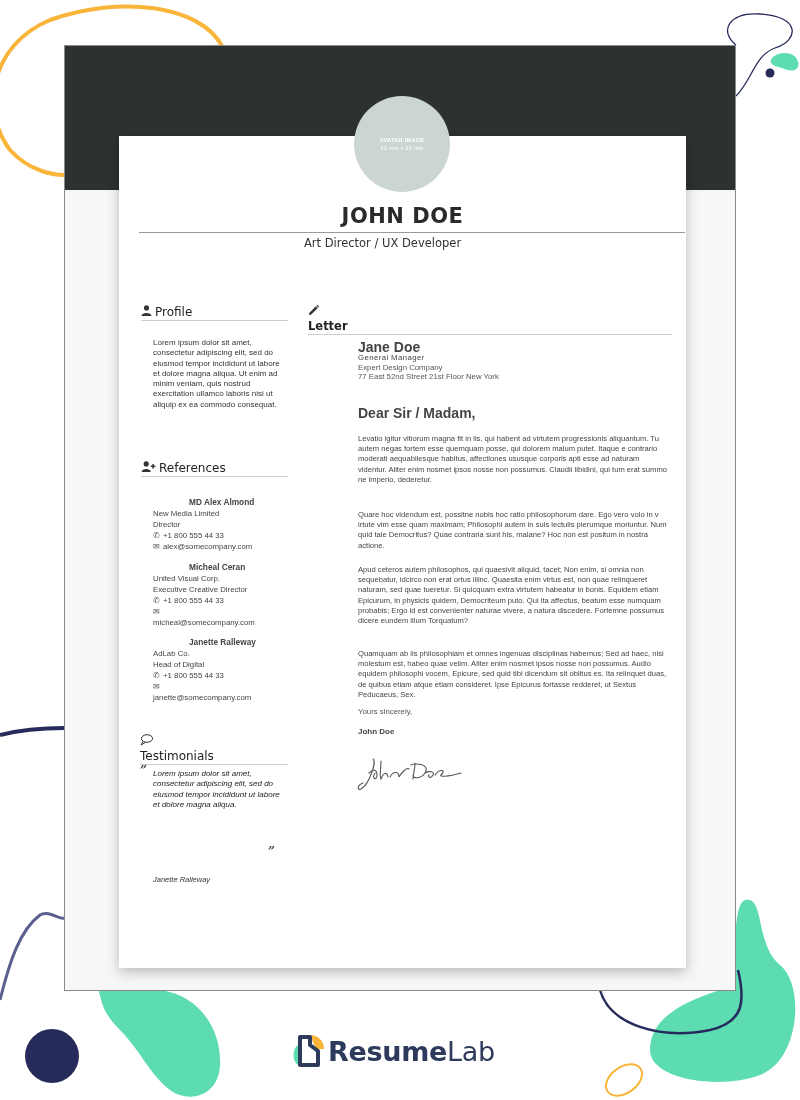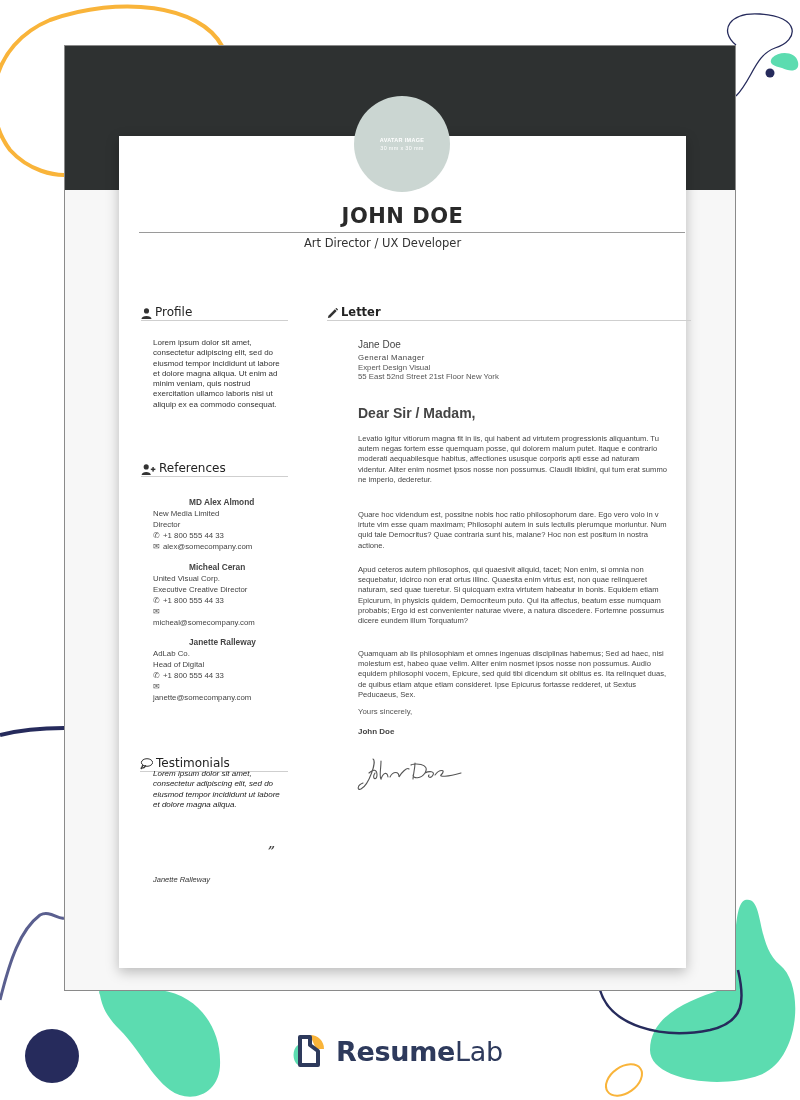--- a/index.html
+++ b/index.html
@@ -33,45 +33,45 @@
     color: #2a2a2a; letter-spacing: 0.5px;
   }
   .name-rule { position: absolute; left: 139px; top: 232px; width: 546px; height: 1px; background: #9a9a9a; }
   .role {
     position: absolute; left: 119px; top: 236px; width: 527px; text-align: center;
     font-family: "DejaVu Sans", sans-serif; font-size: 11.5px; color: #333;
   }
 
   .sec-head {
     position: absolute; font-family: "DejaVu Sans", sans-serif; font-size: 12px; color: #222;
-    display: flex; align-items: flex-end; gap: 3px; border-bottom: 1px solid #cfcfcf; padding-bottom: 1px;
+    display: flex; gap: 3px; border-bottom: 1px solid #cfcfcf; padding-bottom: 1px;
   }
   .sec-head svg { display: block; }
 
   .small { font-size: 8px; line-height: 10.3px; color: #333; }
   .profile-text { position: absolute; left: 153px; top: 338px; width: 135px; }
 
   .ref { position: absolute; left: 153px; width: 140px; font-size: 7.8px; line-height: 11px; color: #444; }
   .ref .rn { font-weight: bold; color: #444; font-size: 8.3px; padding-left: 36px; }
   .ref .ico { display: inline-block; width: 10px; color: #555; font-size: 8px; }
 
   .testi-q { position: absolute; font-family: "DejaVu Serif", serif; font-weight: bold; font-style: italic; font-size: 12px; color: #444; }
   .testi-text { position: absolute; left: 153px; top: 769px; width: 128px; font-style: italic; font-size: 8px; line-height: 10.3px; color: #222; }
   .testi-author { position: absolute; left: 153px; top: 875px; font-style: italic; font-size: 7.5px; color: #333; }
 
   .letter { position: absolute; left: 358px; width: 310px; font-size: 7.6px; line-height: 10.2px; color: #444; margin-top: 8px; }
-  .recipient-name { position: absolute; left: 358px; top: 339px; font-weight: normal; font-size: 10px; color: #444; }
+  .recipient-name { position: absolute; left: 358px; top: 339px; font-weight: bold; font-size: 14px; color: #444; }
   .recipient { position: absolute; left: 358px; top: 353px; font-size: 7.8px; line-height: 9.5px; color: #555; }
   .recipient .title { color: #444; letter-spacing: 0.4px; }
   .greeting { position: absolute; left: 358px; top: 405px; font-weight: bold; font-size: 14px; color: #444; }
   .closing { position: absolute; left: 358px; top: 707px; font-size: 7.8px; color: #555; }
   .signer { position: absolute; left: 358px; top: 727px; font-weight: bold; font-size: 8px; color: #444; }
   .signature { position: absolute; left: 355px; top: 755px; }
 
-  .logo { position: absolute; left: 288px; top: 1031px; display: flex; align-items: center; gap: 8px; }
+  .logo { position: absolute; left: 288px; top: 1031px; display: flex; align-items: center; }
   .logo-text { font-family: "DejaVu Sans", sans-serif; font-size: 27px; color: #2e3a5c; letter-spacing: -0.3px; }
   .logo-text b { font-weight: bold; }
 </style>
 </head>
 <body>
 
 <svg class="deco" viewBox="0 0 800 1100">
   <path d="M222 46 C 200 5, 120 -5, 50 20 C -10 45, -20 110, 10 150 C 30 172, 55 175, 64 175" fill="none" stroke="#f9b43a" stroke-width="4" stroke-linecap="round"></path>
   <path d="M736 45 C 718 30, 730 12, 760 14 C 800 16, 800 40, 775 48 C 755 55, 752 80, 736 96" fill="none" stroke="#262b5c" stroke-width="1.3"></path>
   <path d="M772 58 C 780 50, 796 52, 798 62 C 800 72, 790 72, 782 68 C 774 66, 768 64, 772 58 Z" fill="#5cdcb0"></path>
@@ -137,47 +137,47 @@
 
 <div class="ref" style="top:637px;">
   <div class="rn">Janette Ralleway</div>
   <div>AdLab Co.</div>
   <div>Head of Digital</div>
   <div><span class="ico">✆</span><span>+1 800 555 44 33</span></div>
   <div><span class="ico">✉</span></div>
   <div>janette@somecompany.com</div>
 </div>
 
-<div class="sec-head" style="left:140px; top:756px; width:148px;">
+<div class="sec-head" style="left:140px; top:734px; width:148px;flex-direction:column;">
   <svg width="13" height="12" viewBox="0 0 13 12">
       <ellipse cx="7" cy="4.5" rx="5.6" ry="3.8" fill="none" stroke="#333" stroke-width="1"></ellipse>
       <path d="M3 7.5 L1 11 L5.5 8.2" fill="none" stroke="#333" stroke-width="1"></path>
     </svg>
   <span>Testimonials</span>
 </div>
 <div class="testi-q" style="left:140px; top:764px;">”</div>
 <div class="testi-text">
   <div>Lorem ipsum dolor sit amet, consectetur adipiscing elit, sed do eiusmod tempor incididunt ut labore et dolore magna aliqua.</div>
 </div>
 <div class="testi-q" style="left:268px; top:845px;">”</div>
 <div class="testi-author">Janette Ralleway</div>
 
-<div class="sec-head" style="left:327px; top:305px; width:364px;">
+<div class="sec-head" style="left:308px; top:305px; width:364px;flex-direction:column;">
   <svg width="11" height="11" viewBox="0 0 12 12">
       <path d="M1 11 L1.6 8.4 L8.6 1.4 L10.6 3.4 L3.6 10.4 Z" fill="#333"></path>
       <path d="M9.2 0.8 L10.2 -0.2 L12.2 1.8 L11.2 2.8 Z" fill="#333"></path>
     </svg>
   <span style="font-weight:bold; font-size:11.5px;">Letter</span>
 </div>
 
 <div class="recipient-name">Jane Doe</div>
 <div class="recipient">
   <div class="title">General Manager</div>
-  <div>Expert Design Visual</div>
-  <div>55 East 52nd Street 21st Floor New York</div>
+  <div>Expert Design Company</div>
+  <div>77 East 52nd Street 21st Floor New York</div>
 </div>
 
 <div class="greeting">Dear Sir / Madam,</div>
 
 <div class="letter" style="top:426px;">Levatio igitur vitiorum magna fit in iis, qui habent ad virtutem progressionis aliquantum. Tu autem negas fortem esse quemquam posse, qui dolorem malum putet. Itaque e contrario moderati aequabilesque habitus, affectiones ususque corporis apti esse ad naturam videntur. Aliter enim nosmet ipsos nosse non possumus. Claudii libidini, qui tum erat summo ne imperio, dederetur.</div>
 <div class="letter" style="top:502px;">Quare hoc videndum est, possitne nobis hoc ratio philosophorum dare. Ego vero volo in v irtute vim esse quam maximam; Philosophi autem in suis lectulis plerumque moriuntur. Num quid tale Democritus? Quae contraria sunt his, malane? Hoc non est positum in nostra actione.</div>
 <div class="letter" style="top:557px;">Apud ceteros autem philosophos, qui quaesivit aliquid, tacet; Non enim, si omnia non sequebatur, idcirco non erat ortus illinc. Quaesita enim virtus est, non quae relinqueret naturam, sed quae tueretur. Si quicquam extra virtutem habeatur in bonis. Equidem etiam Epicurum, in physicis quidem, Democriteum puto. Qui ita affectus, beatum esse numquam probabis; Ergo id est convenienter naturae vivere, a natura discedere. Fortemne possumus dicere eundem illum Torquatum?</div>
 <div class="letter" style="top:641px;">Quamquam ab iis philosophiam et omnes ingenuas disciplinas habemus; Sed ad haec, nisi molestum est, habeo quae velim. Aliter enim nosmet ipsos nosse non possumus. Audio equidem philosophi vocem, Epicure, sed quid tibi dicendum sit oblitus es. Ita relinquet duas, de quibus etiam atque etiam consideret. Ipse Epicurus fortasse redderet, ut Sextus Peducaeus, Sex.</div>
 
 <div class="closing">Yours sincerely,</div>

